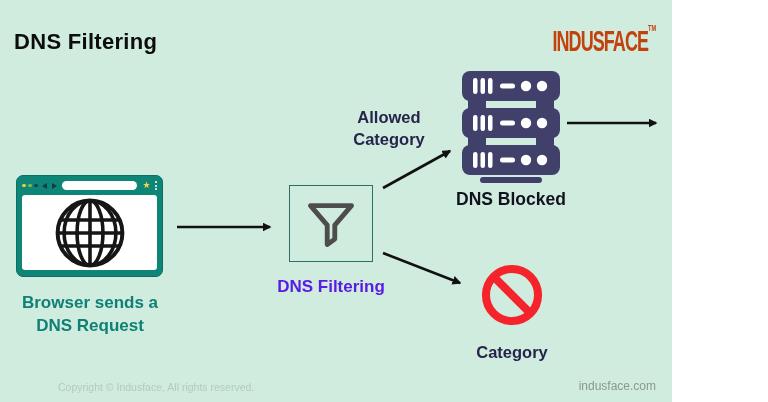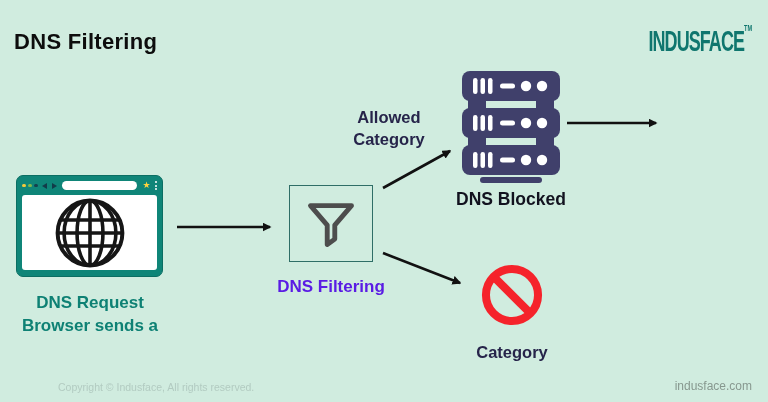--- a/index.html
+++ b/index.html
@@ -1,21 +1,21 @@
 <!DOCTYPE html>
 <html><head>
 <meta charset="utf-8">
 <style>
   html,body{margin:0;padding:0;}
   body{font-family:"Liberation Sans","DejaVu Sans",sans-serif;}
-  #canvas{position:relative;width:768px;height:402px;background:#d0ecdf;overflow:hidden;}
+  #canvas{position:relative;width:672px;height:402px;background:#d0ecdf;overflow:hidden;}
 
   
   .page-title{position:absolute;left:14px;top:29px;font-size:22px;font-weight:800;color:#0d0d0d;letter-spacing:.3px;}
-  .brand{position:absolute;right:16px;top:25px;color:#0f766e;font-weight:800;}
+  .brand{position:absolute;right:16px;top:25px;color:#c2410c;font-weight:800;}
   .brand-inner{display:inline-block;font-size:29px;letter-spacing:-1.5px;transform:scaleX(.62);transform-origin:100% 50%;}
   .brand-tm{font-size:9px;vertical-align:top;position:relative;top:-2px;letter-spacing:0;}
 
   
   svg.arrows{position:absolute;left:0;top:0;}
 
   
   .browser{position:absolute;left:16px;top:175px;width:147px;height:102px;background:#0f8578;border:1px solid #0b6e63;border-radius:7px;box-sizing:border-box;}
   .browser-topbar{height:19px;display:flex;align-items:center;padding:0 5px;gap:2.5px;}
   .tb-dot{width:3.5px;height:3.5px;border-radius:50%;}
@@ -101,22 +101,22 @@
           <line x1="0" y1="50" x2="100" y2="50"></line>
           <line x1="0" y1="68" x2="100" y2="68"></line>
           <line x1="50" y1="0" x2="50" y2="100"></line>
           <ellipse cx="50" cy="50" rx="18" ry="45"></ellipse>
           <ellipse cx="50" cy="50" rx="36" ry="45"></ellipse>
         </g>
       </svg>
     </div>
   </div>
   <div class="lbl lbl-browser">
+    <div>Browser sends a</div>
     <div>DNS Request</div>
-    <div>Browser sends a</div>
   </div>
 
   <div class="filter-box">
     <svg width="54" height="54" viewBox="0 0 100 100">
       <path d="M12 16 H88 L57 52 V78 L43 88 V52 Z" fill="none" stroke="#4d4d4d" stroke-width="9" stroke-linejoin="round"></path>
     </svg>
   </div>
   <div class="lbl lbl-filter">DNS Filtering</div>
 
   <div class="lbl lbl-allowed">

